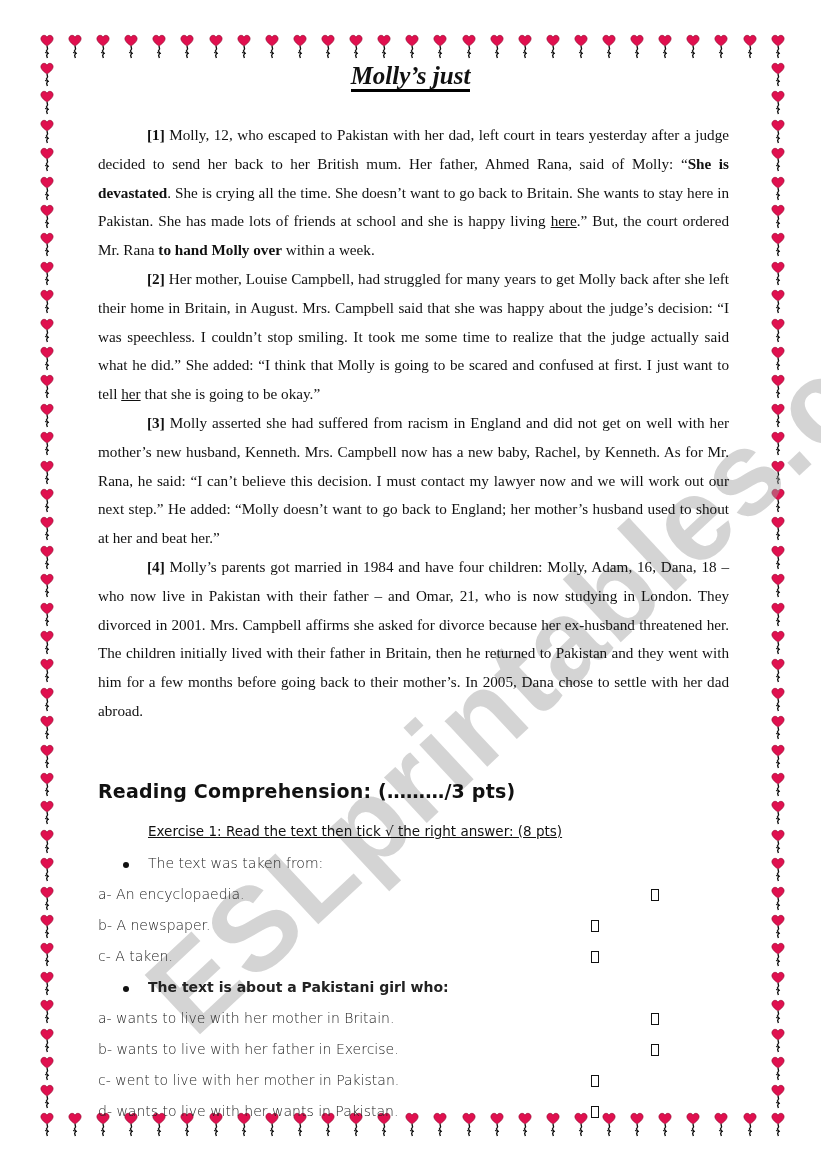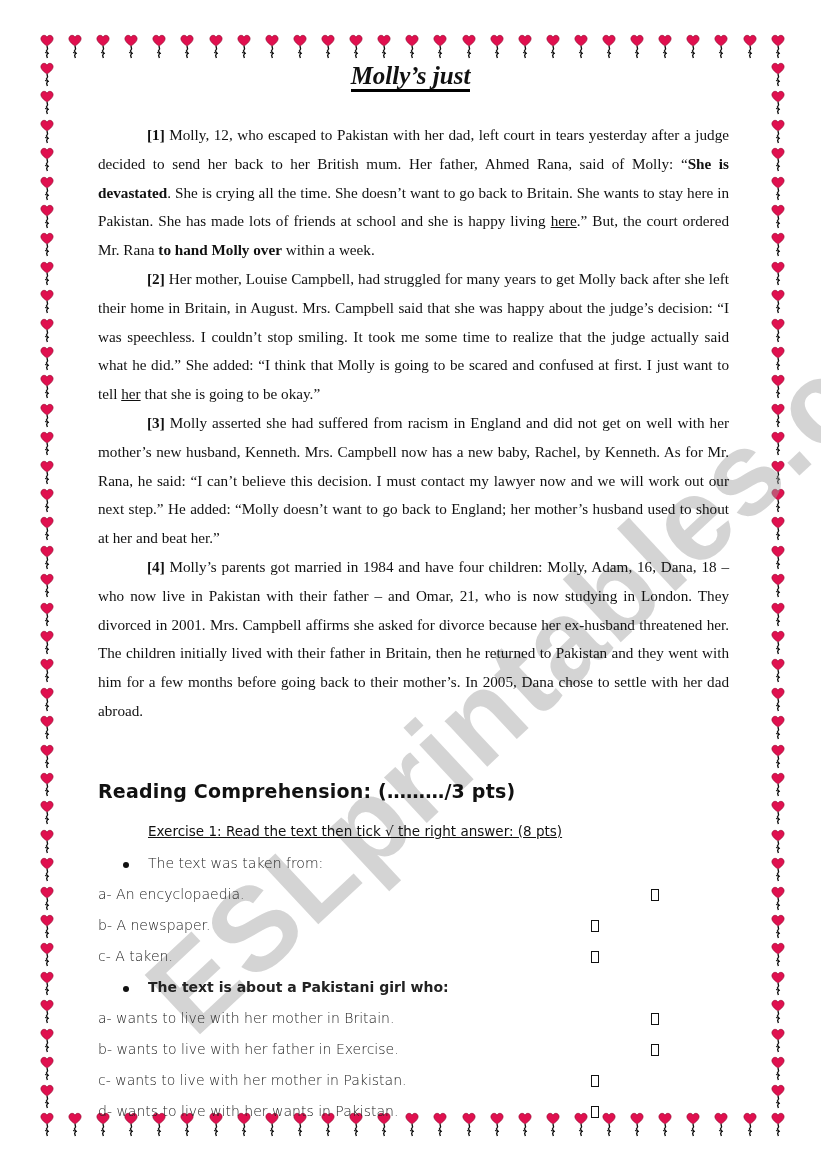--- a/index.html
+++ b/index.html
@@ -706,17 +706,17 @@
     <div class="line" style="left: 98px; top: 917px;">b- A newspaper.</div>
     <div class="box" style="left: 591px; top: 920px;"></div>
     <div class="line" style="left: 98px; top: 948px;">c- A taken.</div>
     <div class="box" style="left: 591px; top: 951px;"></div>
     <div class="bullet-dot" style="left: 123px; top: 986px;"></div>
     <div class="line" style="left: 148px; top: 979px; font-weight: bold;">The text is about a Pakistani girl who:</div>
     <div class="line" style="left: 98px; top: 1010px;">a- wants to live with her mother in Britain.</div>
     <div class="box" style="left: 651px; top: 1013px;"></div>
     <div class="line" style="left: 98px; top: 1041px;">b- wants to live with her father in Exercise.</div>
     <div class="box" style="left: 651px; top: 1044px;"></div>
-    <div class="line" style="left: 98px; top: 1072px;">c- wants to live with her mother in Pakistan.</div>
+    <div class="line" style="left: 98px; top: 1072px;">c- went to live with her mother in Pakistan.</div>
     <div class="box" style="left: 591px; top: 1075px;"></div>
     <div class="line" style="left: 98px; top: 1103px;">d- wants to live with her wants in Pakistan.</div>
     <div class="box" style="left: 591px; top: 1106px;"></div>
   </div>
 
 </body></html>

